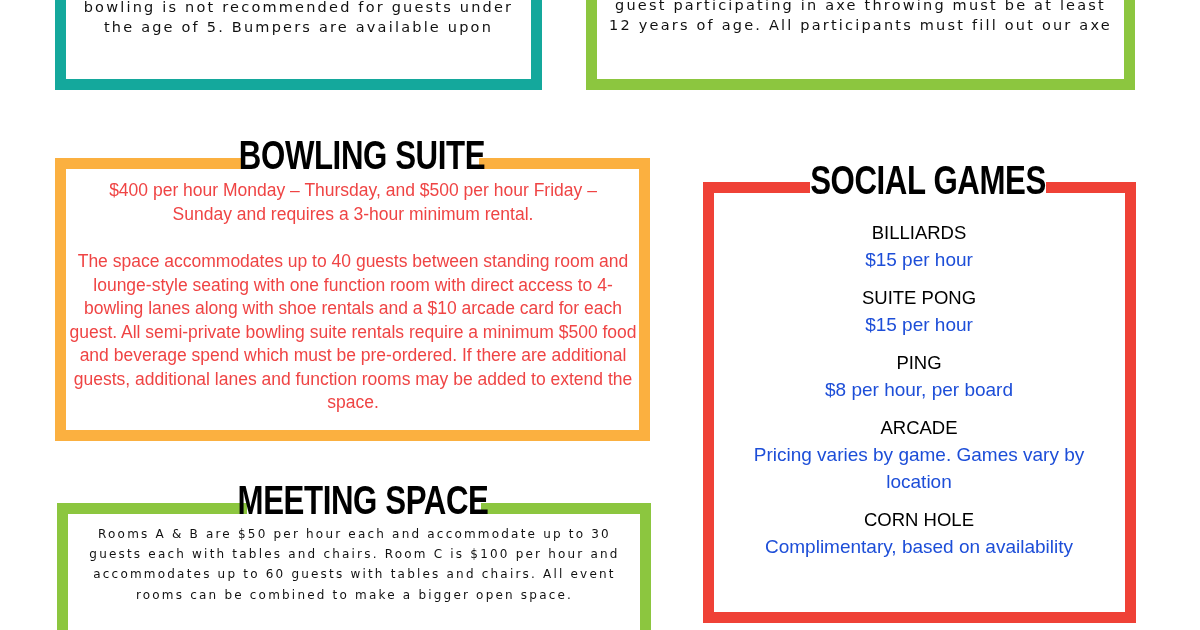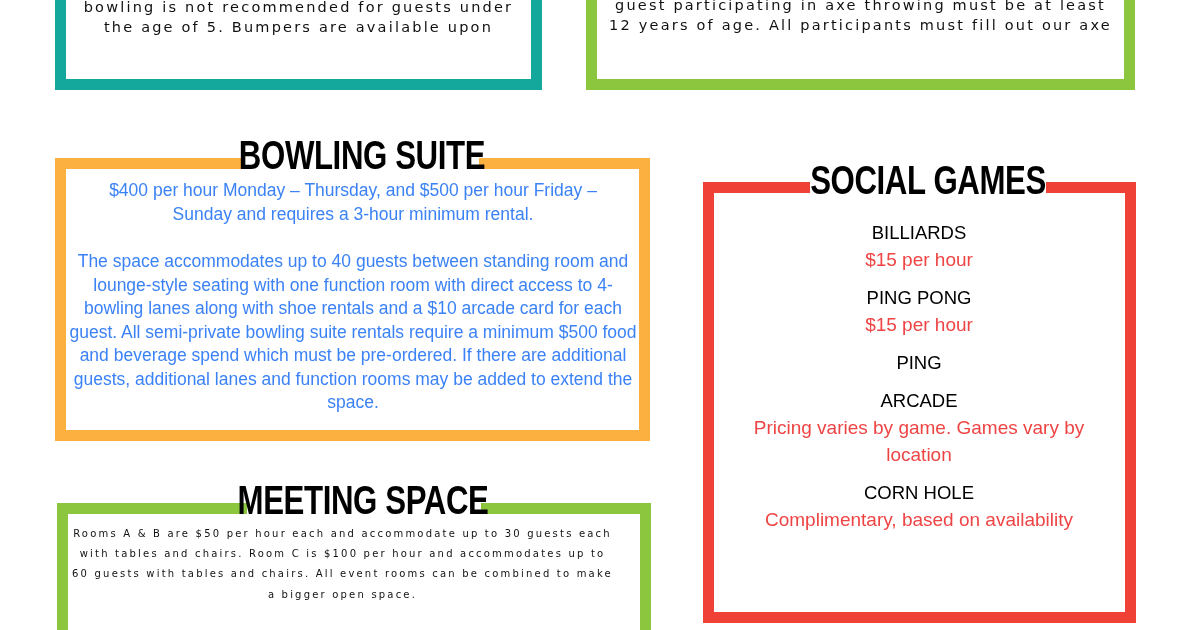--- a/index.html
+++ b/index.html
@@ -23,29 +23,29 @@
     letter-spacing: -0.5px; white-space: nowrap;
   }
   .wide {
     position: absolute; text-align: center;
     font-family: "DejaVu Sans", sans-serif; font-size: 14.5px;
     letter-spacing: 2.2px; line-height: 20.3px; color: #111;
   }
   .body-text {
     position: absolute; text-align: center;
     font-family: "Liberation Sans", sans-serif; font-size: 17.5px;
-    line-height: 23.5px; color: #3b82f6;
+    line-height: 23.5px; color: #ef4444;
   }
   .games {
     position: absolute; text-align: center;
     font-family: "Liberation Sans", sans-serif;
   }
   .game { margin-bottom: 12px; }
   .game-name { font-weight: 400; font-size: 18.5px; line-height: 26px; color: #000; }
-  .game-price { font-size: 19px; line-height: 27px; color: #ef4444; }
+  .game-price { font-size: 19px; line-height: 27px; color: #1d4ed8; }
 </style>
 </head>
 <body>
 
 <div class="box" style="left:55px; top:-60px; width:487px; height:150px; border-color:#14a89c;"></div>
 <div class="wide" style="left:66px; top:-3px; width:465px;">
   <div>bowling is not recommended for guests under</div>
   <div>the age of 5. Bumpers are available upon</div>
 </div>
 
@@ -57,37 +57,38 @@
 
 <div class="box" style="left:55px; top:158px; width:595px; height:283px; border-color:#fbb040;"></div>
 <div class="gap" style="left:245px; top:156px; width:234px;"></div>
 <div class="heading" style="left:200px; top:131px; width:324px;">BOWLING SUITE</div>
 <div class="body-text" style="left:80px; top:179px; width:546px;">$400 per hour Monday – Thursday, and $500 per hour Friday – Sunday and requires a 3-hour minimum rental.</div>
 <div class="body-text" style="left:68px; top:250px; width:570px;">The space accommodates up to 40 guests between standing room and lounge-style seating with one function room with direct access to 4-bowling lanes along with shoe rentals and a $10 arcade card for each guest. All semi-private bowling suite rentals require a minimum $500 food and beverage spend which must be pre-ordered. If there are additional guests, additional lanes and function rooms may be added to extend the space.</div>
 
 <div class="box" style="left:57px; top:503px; width:594px; height:160px; border-color:#8cc63f;"></div>
 <div class="gap" style="left:247px; top:501px; width:234px;"></div>
 <div class="heading" style="left:193px; top:476px; width:340px;">MEETING SPACE</div>
-<div class="wide" style="left:70px; top:524px; width:545px; font-size:10px; line-height:20.2px;">Rooms A &amp; B are $50 per hour each and accommodate up to 30 guests each with tables and chairs. Room C is $100 per hour and accommodates up to 60 guests with tables and chairs. All event rooms can be combined to make a bigger open space.</div>
+<div class="wide" style="left:82px; top:524px; width:545px; font-size:12px; line-height:20.2px;">Rooms A &amp; B are $50 per hour each and accommodate up to 30 guests each with tables and chairs. Room C is $100 per hour and accommodates up to 60 guests with tables and chairs. All event rooms can be combined to make a bigger open space.</div>
 
 <div class="box" style="left:703px; top:182px; width:433px; height:441px; border-color:#ef4136;"></div>
 <div class="gap" style="left:810px; top:180px; width:236px;"></div>
 <div class="heading" style="left:758px; top:156px; width:340px;">SOCIAL GAMES</div>
 
 <div class="games" style="left:740px; top:220px; width:358px;">
   <div class="game">
     <div class="game-name">BILLIARDS</div>
     <div class="game-price">$15 per hour</div>
   </div>
   <div class="game">
-    <div class="game-name">PING PONG</div>
+    <div class="game-name">SUITE PONG</div>
     <div class="game-price">$15 per hour</div>
   </div>
   <div class="game">
     <div class="game-name">PING</div>
+    <div class="game-price">$8 per hour, per board</div>
   </div>
   <div class="game">
     <div class="game-name">ARCADE</div>
     <div class="game-price" style="padding:0 6px;">Pricing varies by game. Games vary by location</div>
   </div>
   <div class="game">
     <div class="game-name">CORN HOLE</div>
     <div class="game-price">Complimentary, based on availability</div>
   </div>
 </div>

